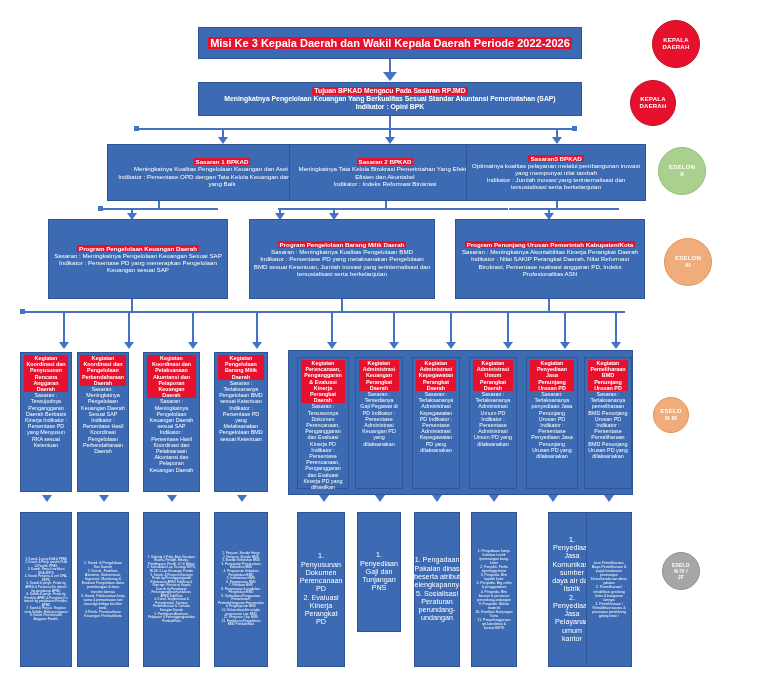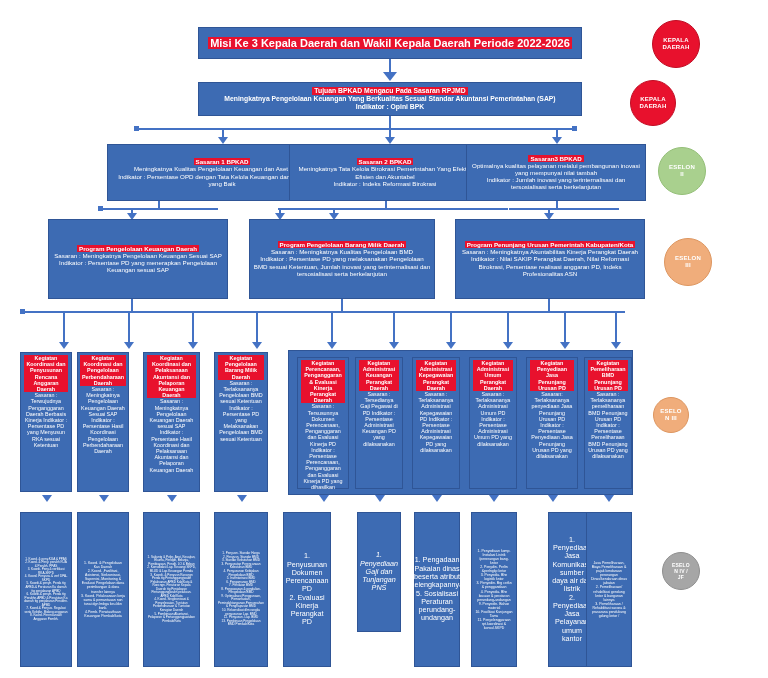--- a/index.html
+++ b/index.html
@@ -289,25 +289,25 @@
 4. Penyusunan Kebijakan Pengelolaan BMD
 5. Inventarisasi BMD
 6. Pengamanan BMD
 7. Penilaian BMD
 8. Pengawasan &amp; pendalian. Pengelolaan BMD
 9. Optimalisasi Penggunaan, Pemanfaatan, Pemindahtanganan,Pemusnahan &amp; Penghapusan BMD
 10. Rekonsiliasi dlm rangka penyusunan Lap. BMD
 12. Penyusun. Lap. BMD
 13. Pembinaan Pengelolaan BMD Pemkab/Kota</span>
   </div>
-  <div class="node center t-detail-lg" style="left:283px; top:512px; width:48px; height:155px; white-space:pre-line;">
+  <div class="node center t-detail-lg" style="left:297px; top:512px; width:48px; height:155px; white-space:pre-line;">
     <span class="body">1. Penyusunan Dokumen Perencanaan PD
 2. Evaluasi Kinerja Perangkat PD</span>
   </div>
-  <div class="node center t-detail-lg" style="left:357px; top:512px; width:44px; height:120px; white-space:pre-line;font-style:italic;">
+  <div class="node center t-detail-lg" style="left:357px; top:512px; width:44px; height:120px; white-space:pre-line;">
     <span class="body">1. Penyediaan Gaji dan Tunjangan PNS</span>
   </div>
   <div class="node center t-detail-lg" style="left:414px; top:512px; width:46px; height:155px; white-space:pre-line;">
     <span class="body">1. Pengadaan Pakaian dinas beserta atribut kelengkapannya
 5. Sosialisasi Peraturan perundang-undangan</span>
   </div>
   <div class="node center t-detail-sm" style="left:471px; top:512px; width:46px; height:155px; white-space:pre-line;">
     <span class="body">1. Penyediaan komp. Instalasi Listrik /penerangan bang. kntor
 2. Penydin. Perltn &amp;perlngkp kntor
 3. Penyedia. Bhn logistik kntor

